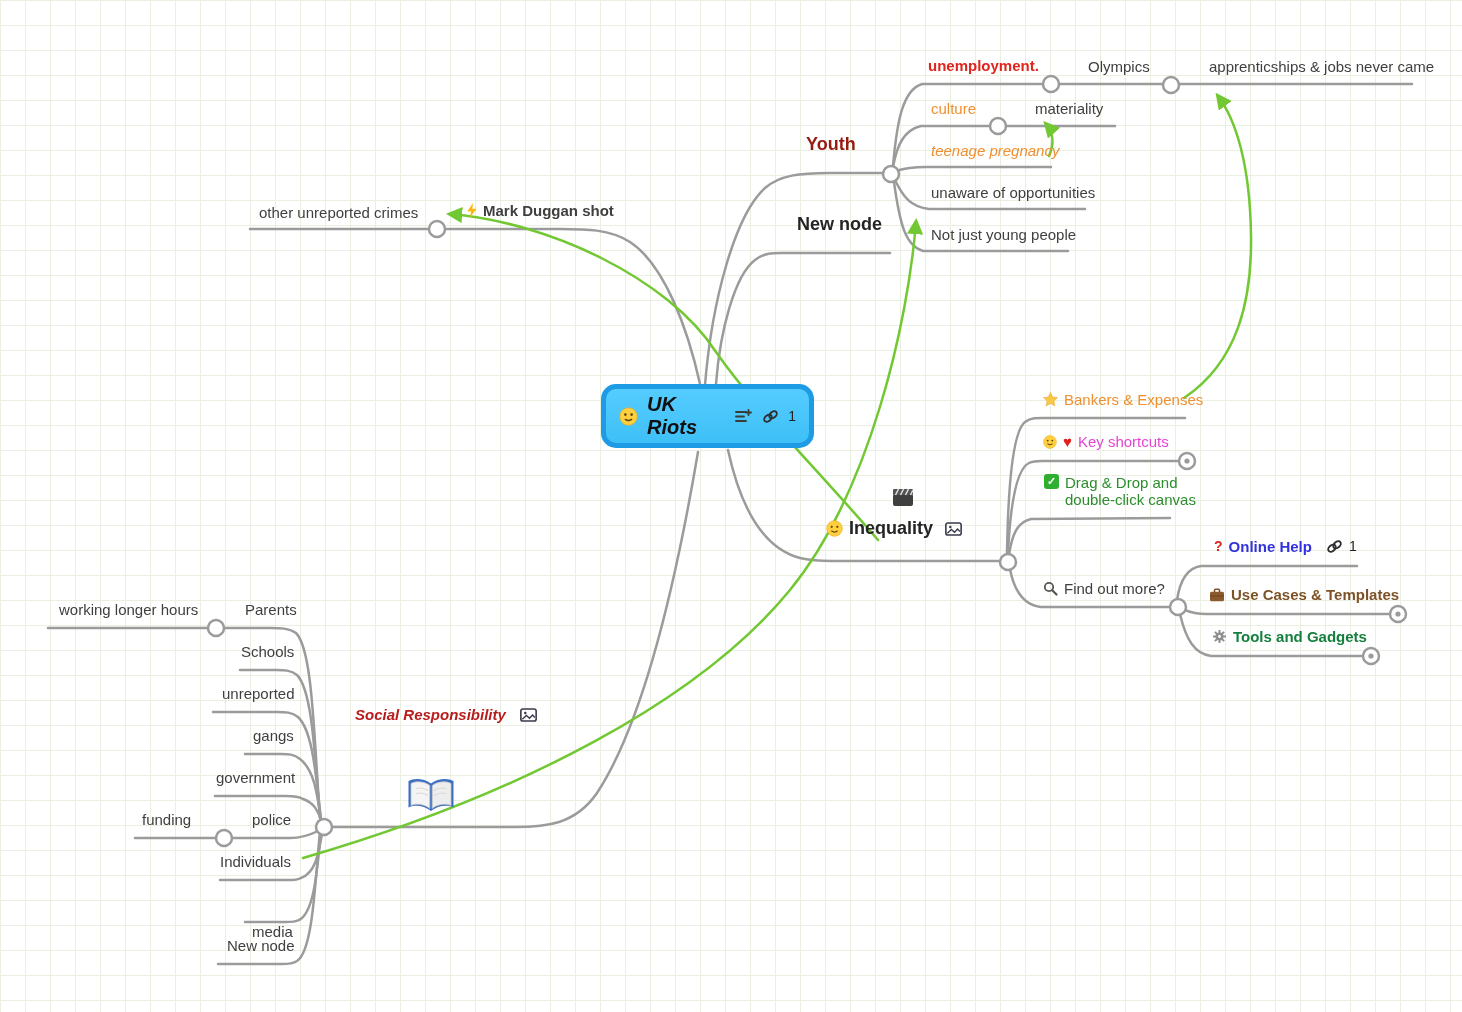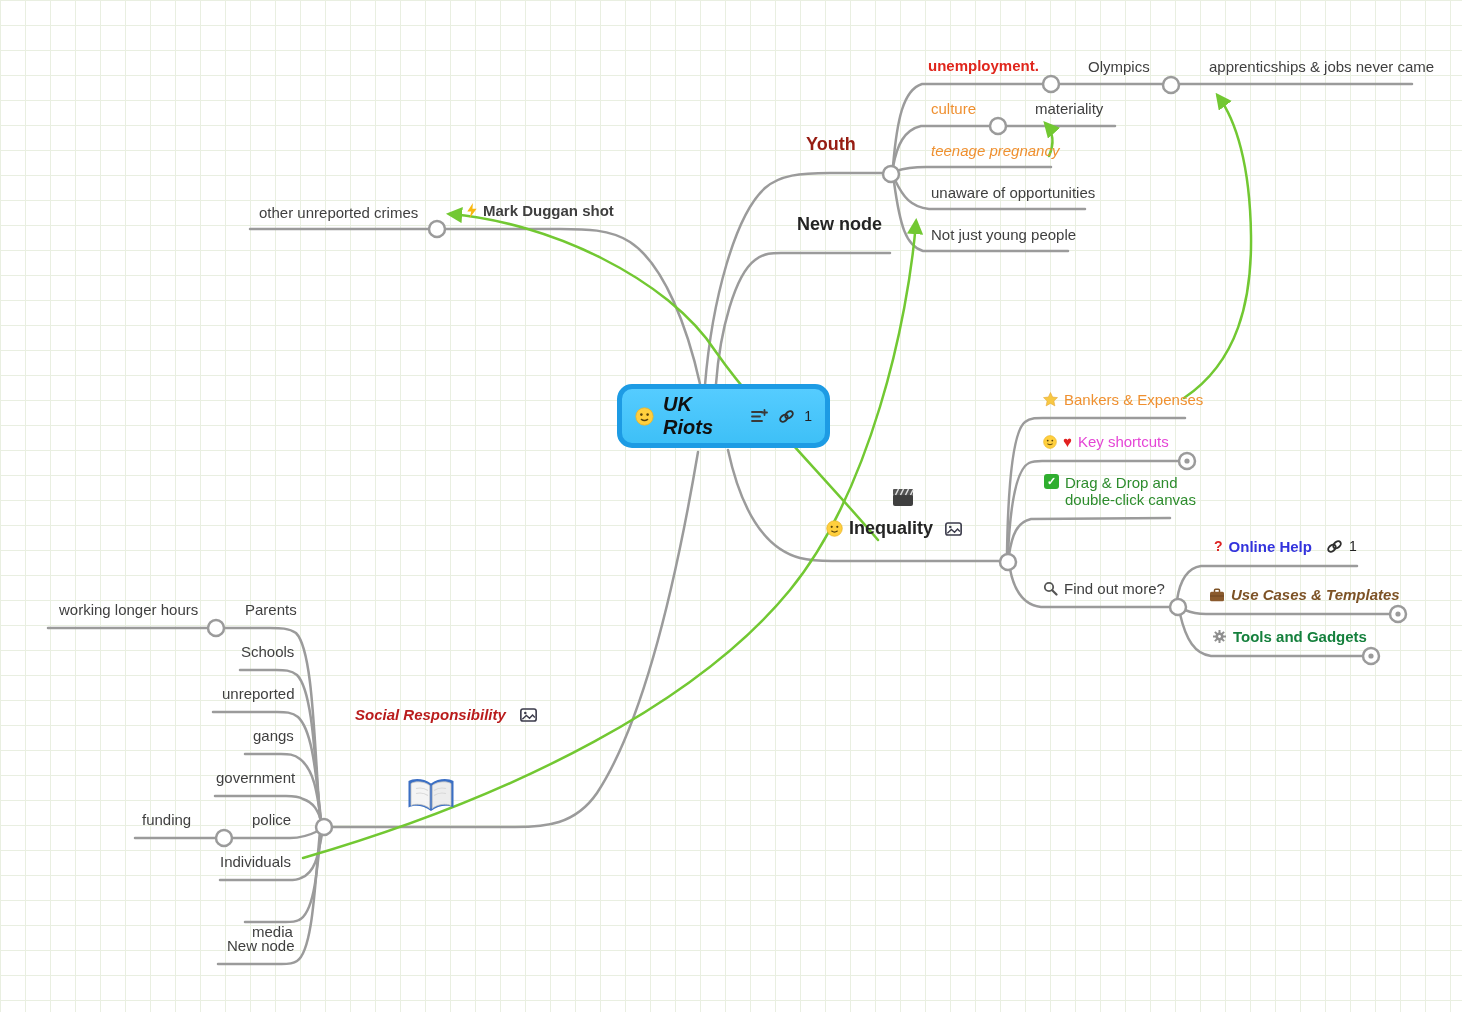--- a/index.html
+++ b/index.html
@@ -19,32 +19,32 @@
   }
   .bold{font-weight:bold;}
   .italic{font-style:italic;}
   .h{font-size:18px;font-weight:bold;color:#242424;}
   .c-red{color:#e0261c;}
   .c-darkred{color:#961c12;}
   .c-orange{color:#ef9030;}
   .c-magenta{color:#e545d6;}
   .c-green{color:#2d8c2d;}
   .c-blue{color:#3333dd;}
-  .c-brown{color:#7d5226;font-style:italic;}
+  .c-brown{color:#7d5226;}
   .pre{white-space:pre-line;}
   .qmark{color:#dd2222;font-weight:800;font-size:14px;}
   .heart{color:#e22020;font-size:15px;line-height:15px;}
   .count{font-size:14px;color:#222;font-weight:normal;font-style:normal;}
   .icon{display:inline-flex;align-items:center;justify-content:center;}
   .checkbox{
     width:15px;height:15px;background:#2fae2f;border-radius:3px;color:#fff;
     font-size:11px;font-weight:bold;display:flex;align-items:center;justify-content:center;flex:none;
   }
   #root-node{
-    position:absolute;left:617px;top:384px;width:213px;height:64px;box-sizing:border-box;
+    position:absolute;left:601px;top:384px;width:213px;height:64px;box-sizing:border-box;
     background:linear-gradient(#55ccff,#3ec0f7);
     border:5px solid #1d9be4;border-radius:15px;
     display:flex;align-items:center;padding:0 13px;gap:9px;cursor:default;
   }
   #root-node .title{font-size:20px;font-weight:800;font-style:italic;color:#101010;}
   #root-node .gap{width:2px;}
 </style>
 </head>
 <body>
 

